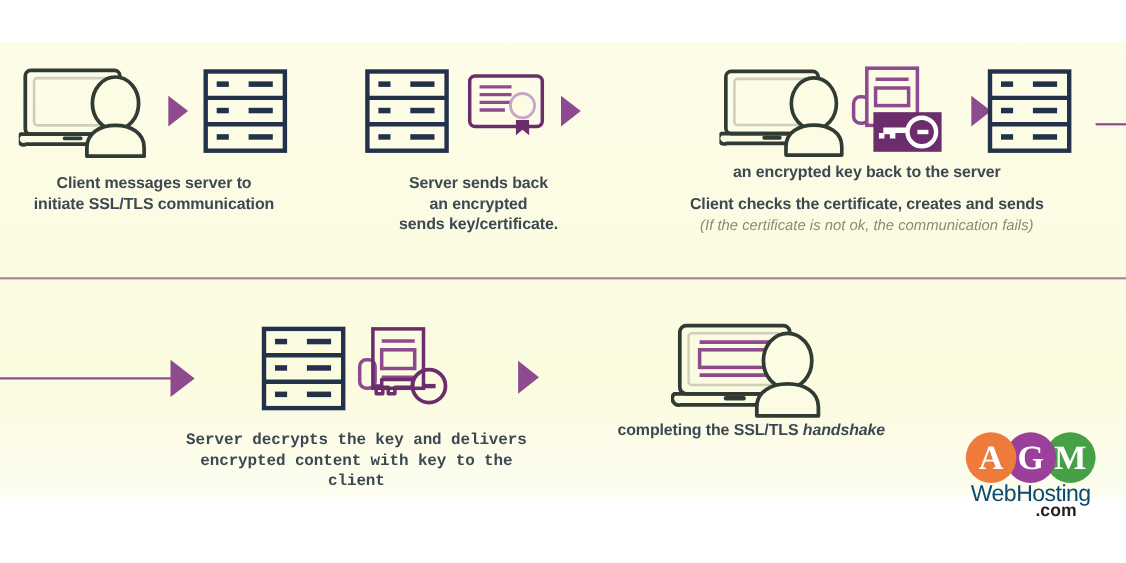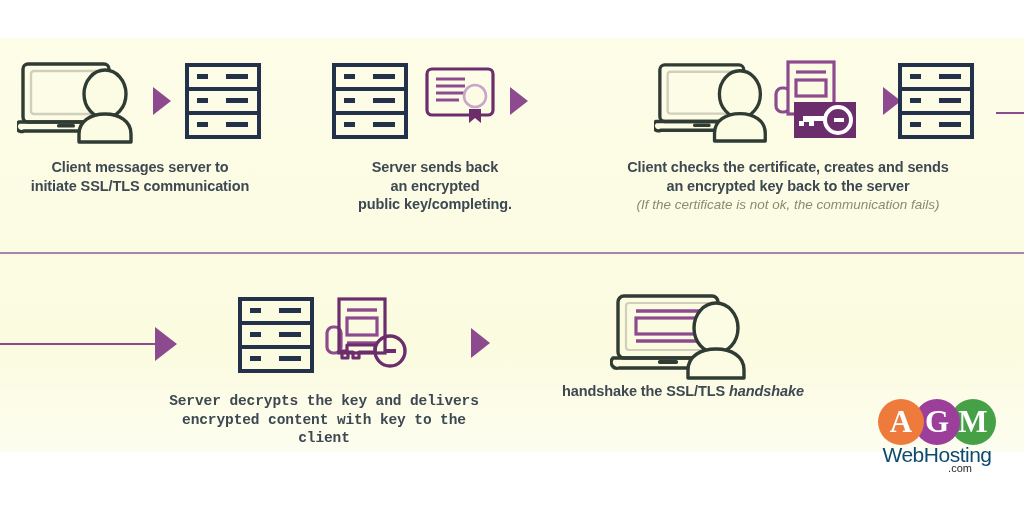--- a/index.html
+++ b/index.html
@@ -106,22 +106,22 @@
   .lc-g { background: #9b3f9b; z-index: 2; }
   .lc-m { background: #46a046; z-index: 1; }
   .logo-word {
     font-size: 21px;
     font-weight: 400;
     color: #0c4a6e;
     letter-spacing: -.5px;
     margin-top: -2px;
   }
   .logo-dotcom {
-    font-size: 11px;
-    font-weight: 400;
+    font-size: 16px;
+    font-weight: 700;
     color: #231f20;
     margin-top: -5px;
     margin-left: 46px;
   }
 </style>
 </head>
 <body>
 
 <div id="canvas">
 
@@ -195,21 +195,21 @@
         </svg>
       </span>
       <span style="display:inline-block; width:44px; text-align:center;">
         <svg width="22" height="32" viewBox="0 0 22 32">
             <polygon points="2,2 20,16 2,30" fill="#8e4a8e"></polygon>
           </svg>
       </span>
     </div>
     <div class="caption">Server sends back
 an encrypted
-public key/completing.</div>
+sends key/certificate.</div>
   </div>
 
   <div class="step" style="left:578px; top:58px; width:420px;">
     <div class="icons">
       <span>
         <svg width="122" height="86" viewBox="0 0 125 86">
           <rect x="6" y="6" width="86" height="58" rx="5" fill="none" stroke="#2f3b33" stroke-width="3.4"></rect>
           <rect x="14" y="13" width="70" height="43" rx="3" fill="none" stroke="#cfcfbb" stroke-width="2.4"></rect>
           <path d="M2 64 h94 a5 5 0 0 1 -5 9 H7 a5 5 0 0 1 -5 -9 Z" fill="none" stroke="#2f3b33" stroke-width="3.4"></path>
           <rect x="40" y="66" width="18" height="3.6" rx="1.6" fill="#2f3b33"></rect>
@@ -230,22 +230,22 @@
           <rect x="72" y="60" width="10" height="4" fill="#ffffff"></rect>
           <path d="M63 58 h-22 v5 h-4 v5 h5 v-4 h5 v4 h5 v-5 h11 Z" fill="#ffffff"></path>
         </svg>
       </span>
       <span style="display:inline-block; width:60px; text-align:center;">
         <svg width="22" height="32" viewBox="0 0 22 32">
             <polygon points="2,2 20,16 2,30" fill="#8e4a8e"></polygon>
           </svg>
       </span>
     </div>
+    <div class="caption" style="margin-top:0;">an encrypted key back to the server</div>
     <div class="caption">Client checks the certificate, creates and sends</div>
-    <div class="caption" style="margin-top:0;">an encrypted key back to the server</div>
     <div class="caption-note">(If the certificate is not ok, the communication fails)</div>
   </div>
 
   <div class="step" style="left:888px; top:58px; width:96px;">
     <div class="icons">
       <span>
         <svg width="82" height="82" viewBox="0 0 82 82">
           <rect x="5" y="5" width="72" height="72" fill="none" stroke="#23314a" stroke-width="4"></rect>
           <line x1="5" y1="29" x2="77" y2="29" stroke="#23314a" stroke-width="4"></line>
           <line x1="5" y1="53" x2="77" y2="53" stroke="#23314a" stroke-width="4"></line>
@@ -311,21 +311,21 @@
           <line x1="26" y1="21" x2="92" y2="21" stroke="#8e4a8e" stroke-width="3.4"></line>
           <rect x="26" y="28" width="66" height="16" fill="none" stroke="#8e4a8e" stroke-width="3.2"></rect>
           <line x1="26" y1="51" x2="92" y2="51" stroke="#8e4a8e" stroke-width="3.4"></line>
           <path d="M3 68 h110 a6 6 0 0 1 -6 10 H9 a6 6 0 0 1 -6 -10 Z" fill="none" stroke="#2f3b33" stroke-width="3.4"></path>
           <rect x="48" y="70" width="20" height="4" rx="1.8" fill="#2f3b33"></rect>
           <ellipse cx="106" cy="38" rx="22" ry="25" fill="#fcfce4" stroke="#2f3b33" stroke-width="3.4"></ellipse>
           <path d="M78 88 v-8 c0-14 13-21 28-21 s28 7 28 21 v8 Z" fill="#fcfce4" stroke="#2f3b33" stroke-width="3.4" stroke-linejoin="round"></path>
         </svg>
       </span>
     </div>
-    <div class="caption" style="margin-top:0;"><span>handshake the SSL/TLS </span><span class="ital">handshake</span></div>
+    <div class="caption" style="margin-top:0;"><span>completing the SSL/TLS </span><span class="ital">handshake</span></div>
   </div>
 
   <div class="logo">
     <div class="logo-circles">
       <span class="logo-circ lc-a">A</span>
       <span class="logo-circ lc-g">G</span>
       <span class="logo-circ lc-m">M</span>
     </div>
     <div class="logo-word">WebHosting</div>
     <div class="logo-dotcom">.com</div>

